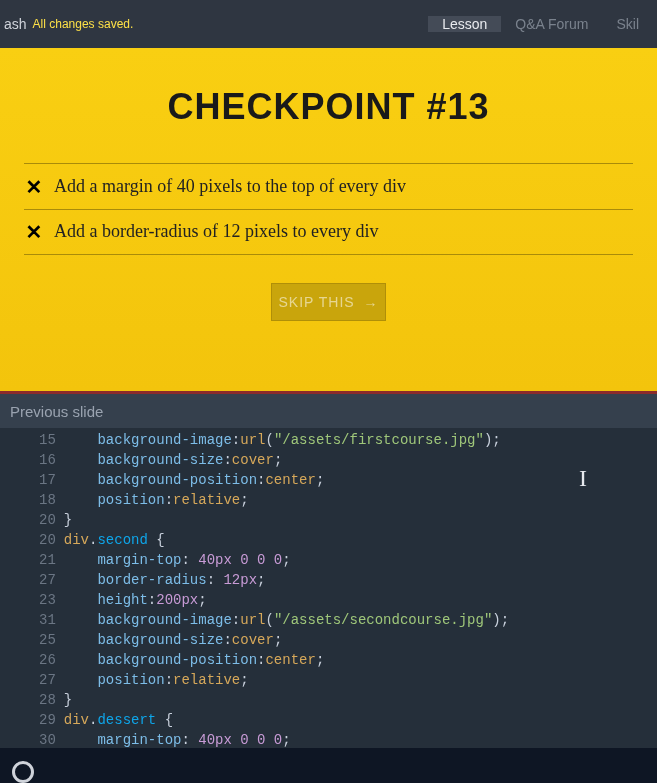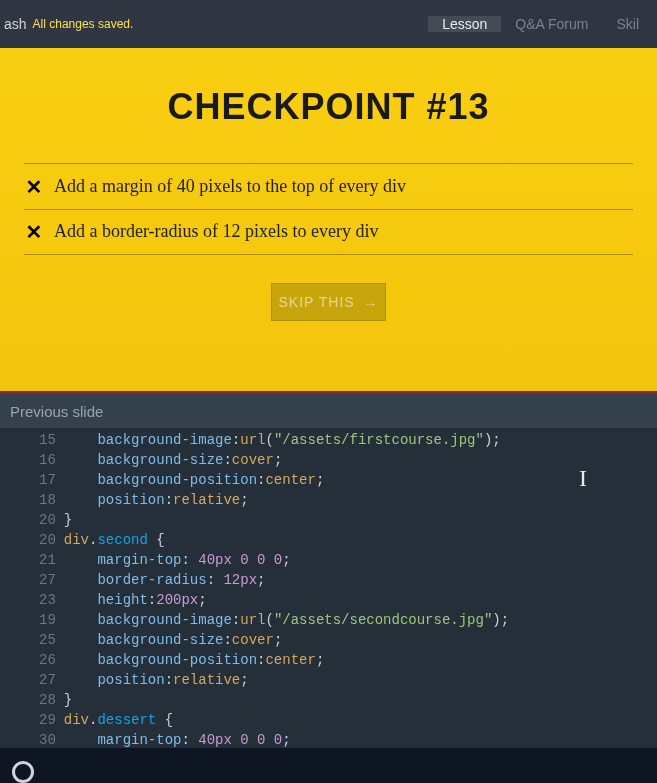--- a/index.html
+++ b/index.html
@@ -186,21 +186,21 @@
   <span class="cursor-i">I</span>
 <div class="line"><span class="ln">15</span><span class="code">      <span class="tok-prop">background-image</span><span class="tok-punc">:</span><span class="tok-val">url</span><span class="tok-punc">(</span><span class="tok-str">"/assets/firstcourse.jpg"</span><span class="tok-punc">);</span></span></div>
     <div class="line"><span class="ln">16</span><span class="code">      <span class="tok-prop">background-size</span><span class="tok-punc">:</span><span class="tok-val">cover</span><span class="tok-punc">;</span></span></div>
     <div class="line"><span class="ln">17</span><span class="code">      <span class="tok-prop">background-position</span><span class="tok-punc">:</span><span class="tok-val">center</span><span class="tok-punc">;</span></span></div>
     <div class="line"><span class="ln">18</span><span class="code">      <span class="tok-prop">position</span><span class="tok-punc">:</span><span class="tok-val">relative</span><span class="tok-punc">;</span></span></div>
     <div class="line"><span class="ln">20</span><span class="code">  <span class="tok-punc">}</span></span></div>
     <div class="line"><span class="ln">20</span><span class="code">  <span class="tok-sel">div</span><span class="tok-punc">.</span><span class="tok-cls">second</span><span class="tok-punc"> {</span></span></div>
     <div class="line"><span class="ln">21</span><span class="code">      <span class="tok-prop">margin-top</span><span class="tok-punc">: </span><span class="tok-num">40px 0 0 0</span><span class="tok-punc">;</span></span></div>
     <div class="line"><span class="ln">27</span><span class="code">      <span class="tok-prop">border-radius</span><span class="tok-punc">: </span><span class="tok-num">12px</span><span class="tok-punc">;</span></span></div>
     <div class="line"><span class="ln">23</span><span class="code">      <span class="tok-prop">height</span><span class="tok-punc">:</span><span class="tok-num">200px</span><span class="tok-punc">;</span></span></div>
-    <div class="line"><span class="ln">19</span><span class="code">      <span class="tok-prop">background-image</span><span class="tok-punc">:</span><span class="tok-val">url</span><span class="tok-punc">(</span><span class="tok-str">"/assets/secondcourse.jpg"</span><span class="tok-punc">);</span></span></div>
+    <div class="line"><span class="ln">31</span><span class="code">      <span class="tok-prop">background-image</span><span class="tok-punc">:</span><span class="tok-val">url</span><span class="tok-punc">(</span><span class="tok-str">"/assets/secondcourse.jpg"</span><span class="tok-punc">);</span></span></div>
     <div class="line"><span class="ln">25</span><span class="code">      <span class="tok-prop">background-size</span><span class="tok-punc">:</span><span class="tok-val">cover</span><span class="tok-punc">;</span></span></div>
     <div class="line"><span class="ln">26</span><span class="code">      <span class="tok-prop">background-position</span><span class="tok-punc">:</span><span class="tok-val">center</span><span class="tok-punc">;</span></span></div>
     <div class="line"><span class="ln">27</span><span class="code">      <span class="tok-prop">position</span><span class="tok-punc">:</span><span class="tok-val">relative</span><span class="tok-punc">;</span></span></div>
     <div class="line"><span class="ln">28</span><span class="code">  <span class="tok-punc">}</span></span></div>
     <div class="line"><span class="ln">29</span><span class="code">  <span class="tok-sel">div</span><span class="tok-punc">.</span><span class="tok-cls">dessert</span><span class="tok-punc"> {</span></span></div>
     <div class="line"><span class="ln">30</span><span class="code">      <span class="tok-prop">margin-top</span><span class="tok-punc">: </span><span class="tok-num">40px 0 0 0</span><span class="tok-punc">;</span></span></div>
   </div>
 
 <div class="bottom-strip">
   <div class="circ"></div>

